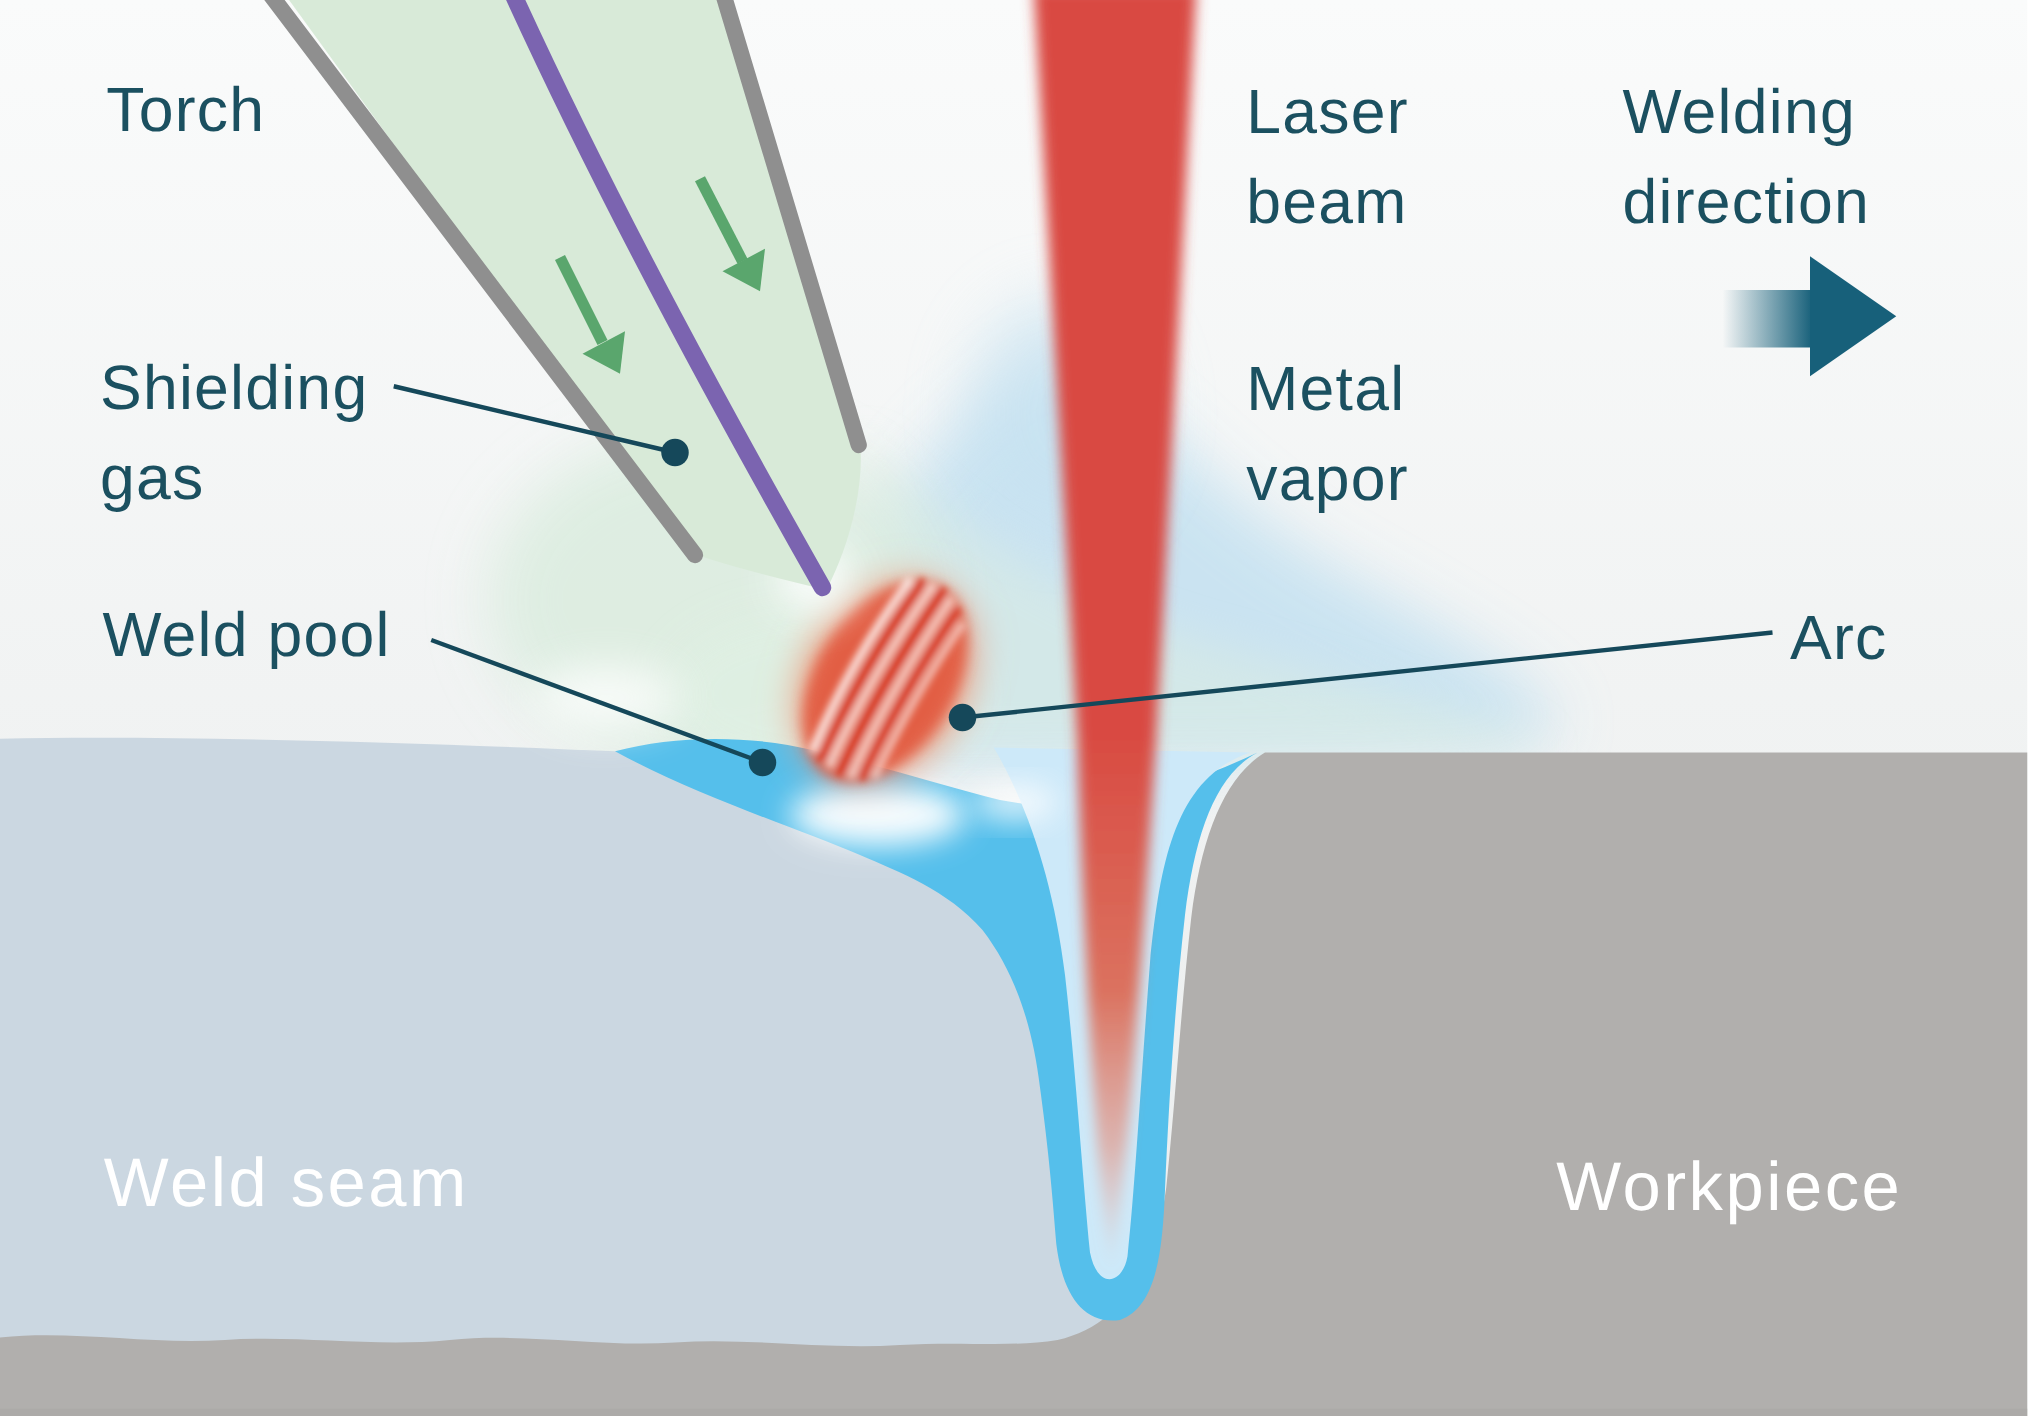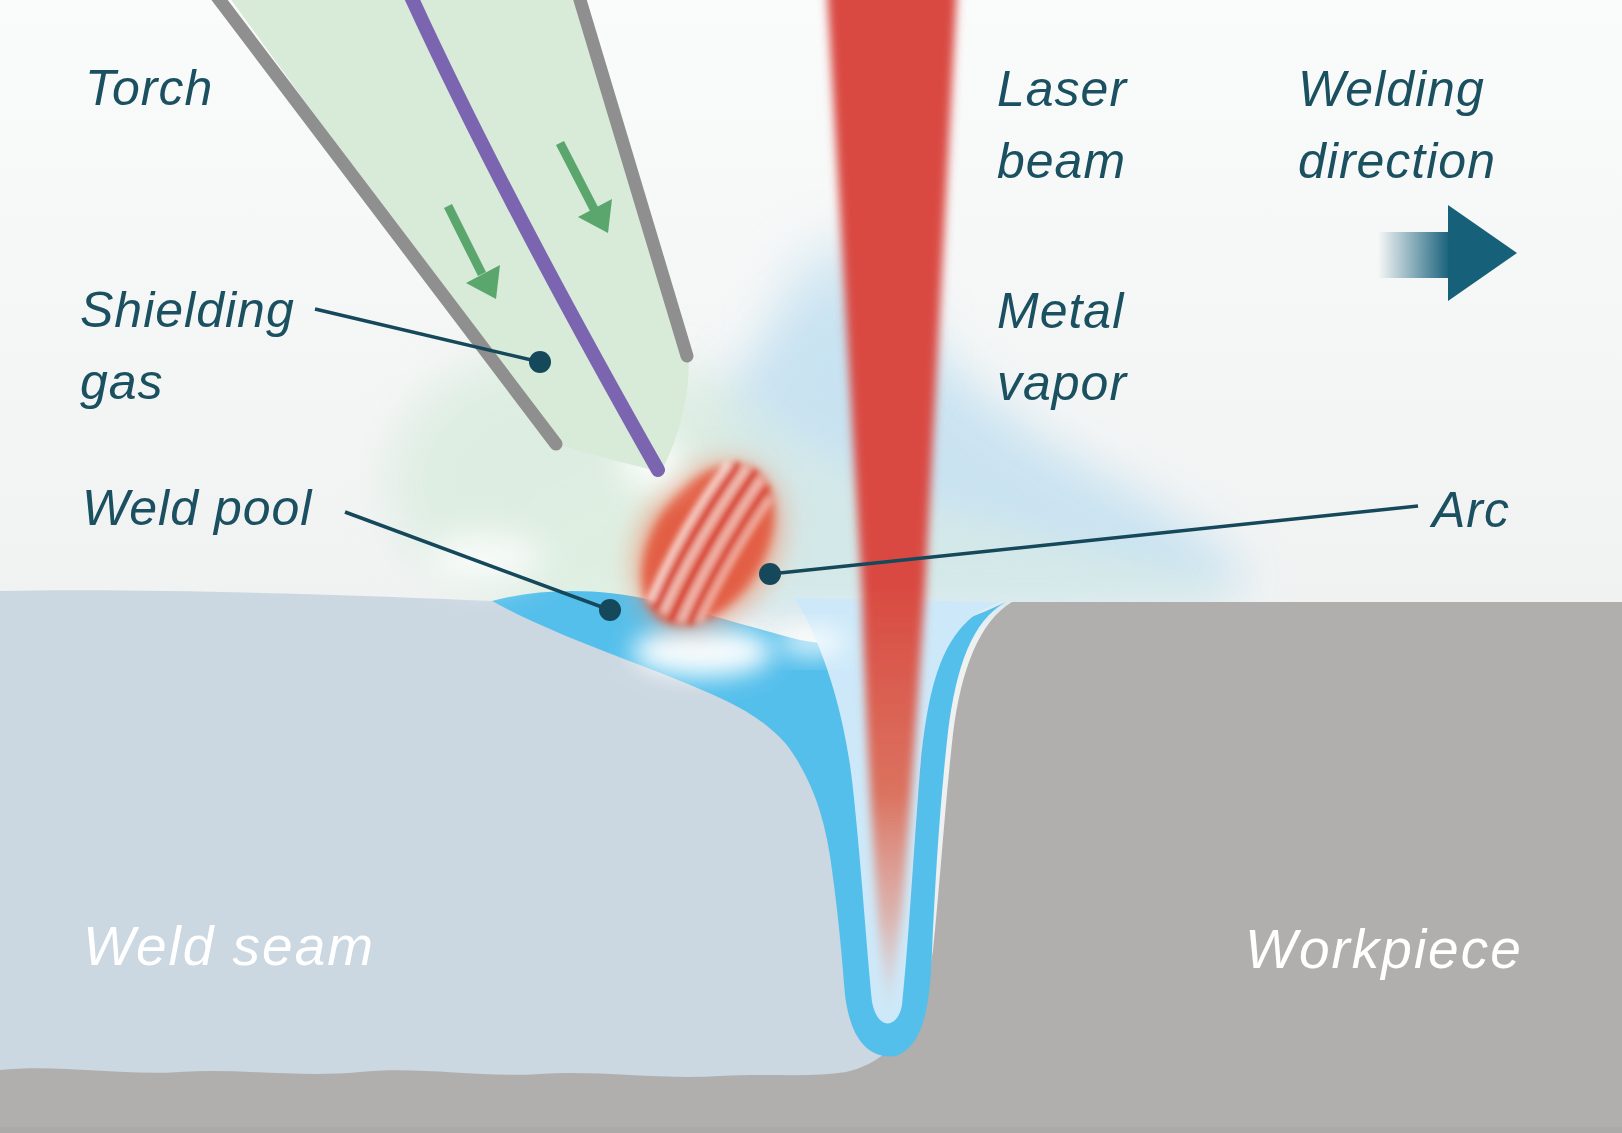--- a/index.html
+++ b/index.html
@@ -1,17 +1,17 @@
 <!DOCTYPE html>
 <html><head>
 <meta charset="utf-8">
 <style>
   html,body{margin:0;padding:0;background:#ffffff;}
   .stage{position:relative;width:1622px;height:1133px;overflow:hidden;
-         font-family:"Liberation Sans",sans-serif;font-style:italic;}
+         font-family:"Liberation Sans",sans-serif;}
   svg{display:block;}
   .label{font-family:"Liberation Sans",sans-serif;font-size:50px;letter-spacing:1px;fill:#1b5060;}
   .label-white{font-family:"Liberation Sans",sans-serif;font-size:55px;letter-spacing:2px;fill:#ffffff;}
 </style>
 </head>
 <body>
 
 <div class="stage">
 <svg width="1622" height="1133" viewBox="0 0 1622 1133">
   <defs>

